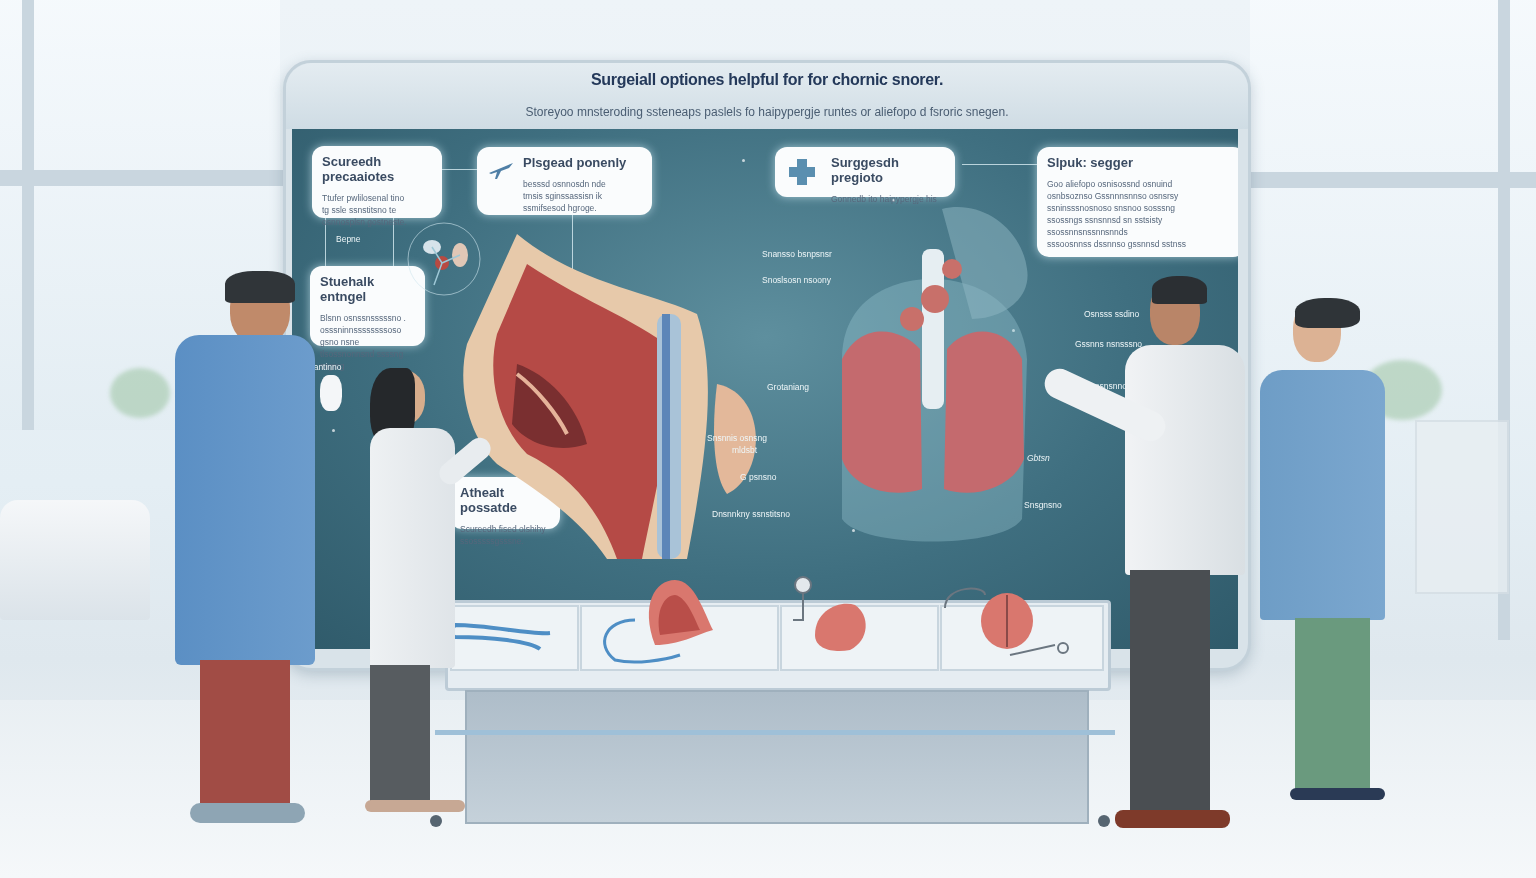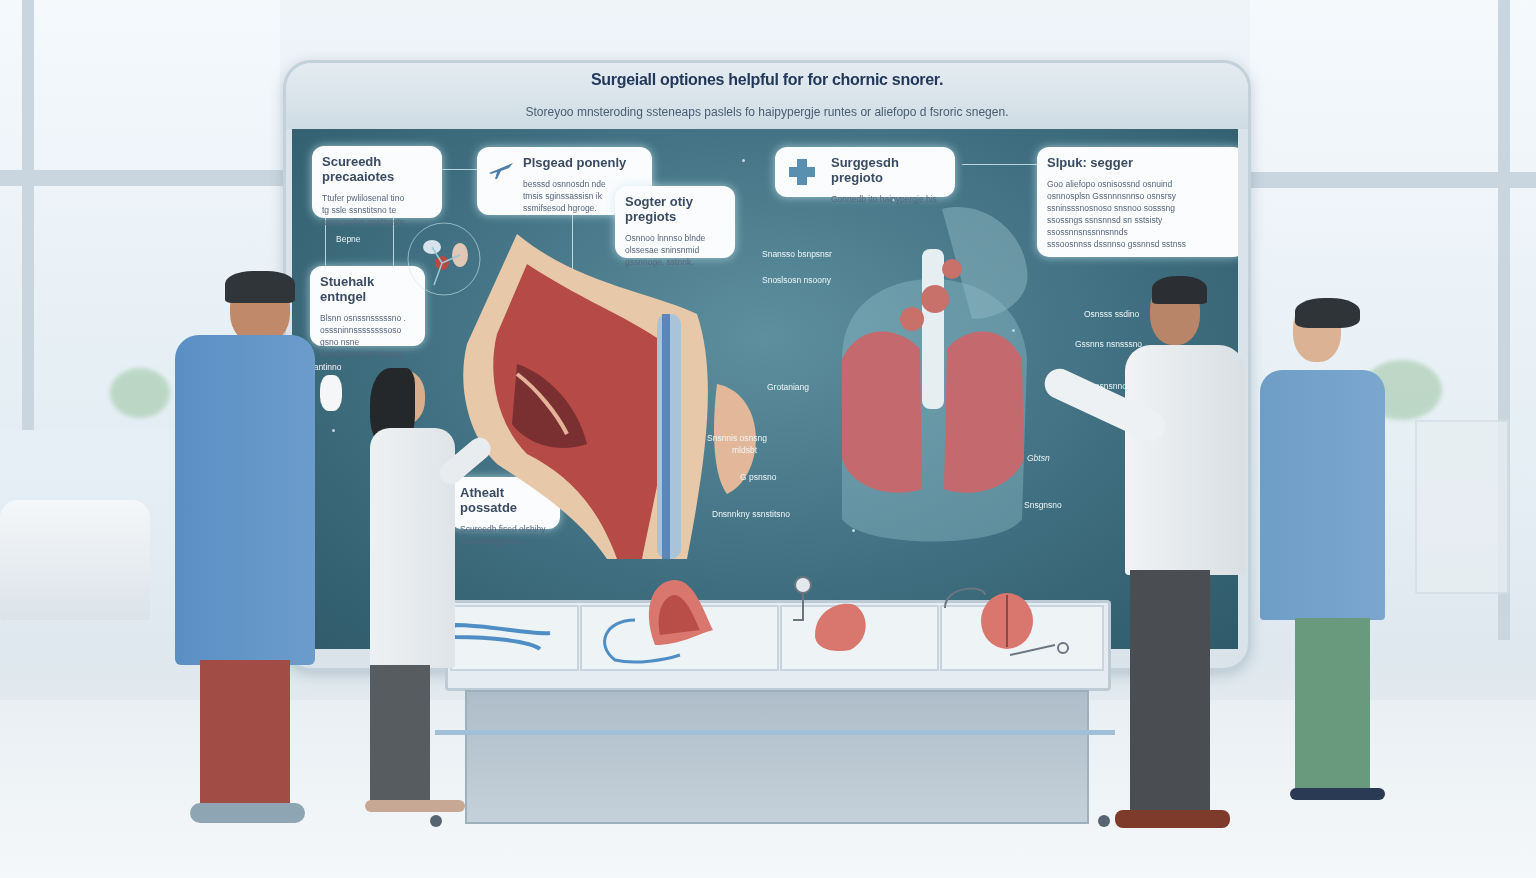--- a/index.html
+++ b/index.html
@@ -83,39 +83,33 @@
     <div class="abs callout" style="left:185px;top:18px;width:175px;height:68px;padding-left:46px;">
       <svg class="abs" style="left:10px;top:12px;" width="28" height="22" viewBox="0 0 28 22">
           <path d="M2 14 L26 4 L22 9 L14 12 L10 20 L8 20 L10 13 L4 15 Z" fill="#4f7fa6"></path>
         </svg>
       <div class="ct">Plsgead ponenly</div>
       <div class="cb">besssd osnnosdn nde</div>
       <div class="cb">tmsis sginssassisn ik</div>
       <div class="cb">ssmifsesod hgroge.</div>
     </div>
 
-    <div class="abs callout" style="left:323px;top:57px;width:120px;height:72px;">
-      <div class="ct">Sogter otiy pregiots</div>
-      <div class="cb">Osnnoo lnnnso blnde</div>
-      <div class="cb">olssesae sninsnmid</div>
-      <div class="cb">gssnnoge, sstnnk.</div>
-    </div>
 
     <div class="abs callout" style="left:483px;top:18px;width:180px;height:50px;padding-left:56px;">
       <svg class="abs" style="left:12px;top:10px;" width="30" height="30" viewBox="0 0 30 30">
           <path d="M10 2 H20 V10 H28 V20 H20 V28 H10 V20 H2 V10 H10 Z" fill="#5a8fb0"></path>
         </svg>
       <div class="ct">Surggesdh pregioto</div>
       <div class="cb">Gonnedb ito haipypergje his</div>
     </div>
 
     <div class="abs callout" style="left:745px;top:18px;width:208px;height:110px;">
       <div class="ct">Slpuk: segger</div>
       <div class="cb">Goo aliefopo osnisossnd osnuind</div>
-      <div class="cb">osnnosplsn Gssnnnsnnso osnsrsy</div>
+      <div class="cb">osnbsoznso Gssnnnsnnso osnsrsy</div>
       <div class="cb">ssninsssnosnoso snsnoo sosssng</div>
       <div class="cb">ssossngs ssnsnnsd sn sstsisty</div>
       <div class="cb">ssossnnsnssnnsnnds</div>
       <div class="cb">sssoosnnss dssnnso gssnnsd sstnss</div>
     </div>
 
     <div class="abs callout" style="left:18px;top:137px;width:115px;height:80px;">
       <div class="ct">Stuehalk entngel</div>
       <div class="cb">Blsnn osnssnsssssno .</div>
       <div class="cb">osssninnssssssssoso gsno nsne</div>

